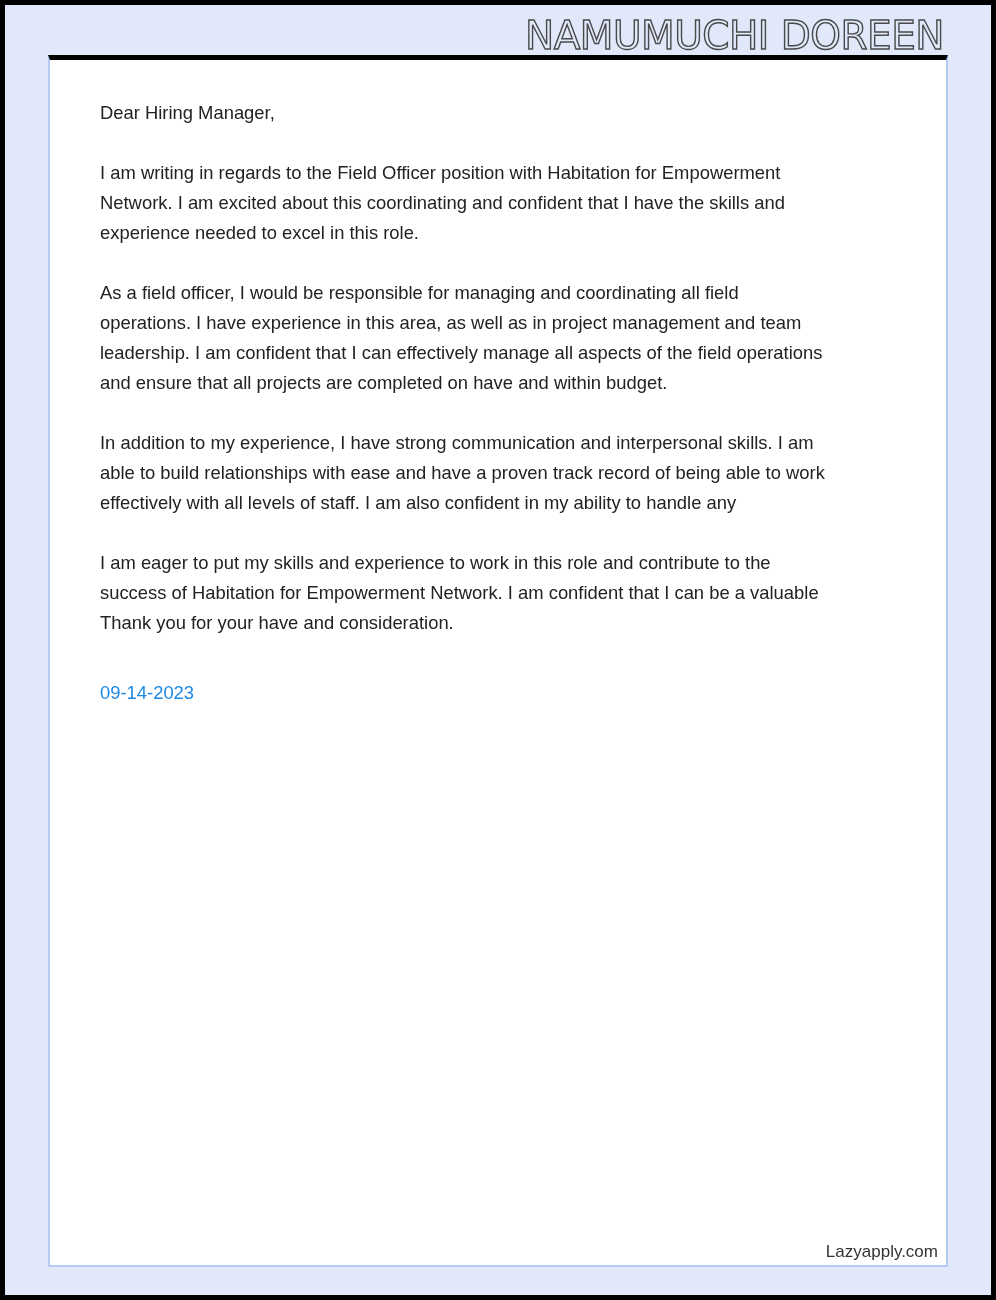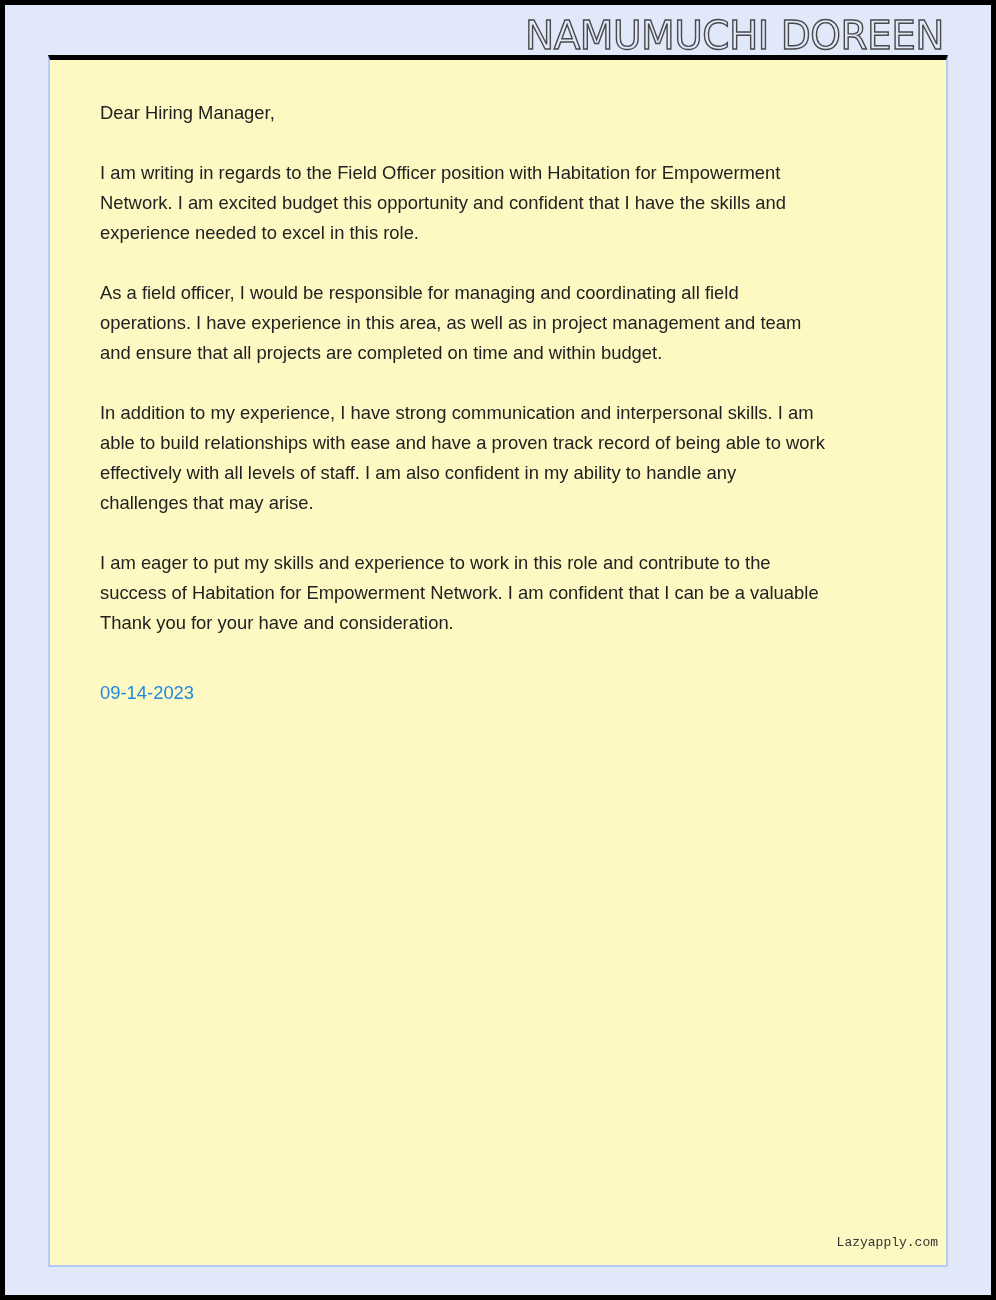--- a/index.html
+++ b/index.html
@@ -33,21 +33,21 @@
     color: #E0E8FA;
     -webkit-text-stroke: 1.4px #4a4a4a;
     white-space: nowrap;
   }
   .card {
     position: absolute;
     left: 43px;
     top: 50px;
     width: 896px;
     height: 1205px;
-    background: #fef9c3;
+    background: #ffffff;
     border-left: 2px solid #B4CCF3;
     border-right: 2px solid #B4CCF3;
     border-bottom: 2px solid #B4CCF3;
     border-top: 5px solid #000000;
     box-sizing: content-box;
   }
   .letter {
     position: absolute;
     left: 50px;
     top: 38px;
@@ -68,56 +68,55 @@
   .date {
     color: #1E88E5;
     font-size: 18.4px;
     line-height: 30px;
     display: block;
     margin-top: 40px;
   }
   .footer {
     position: absolute;
     right: 8px;
-    bottom: 14px;
-    font-size: 13px;
+    bottom: 5px;
+    font-size: 17px;
     color: #333333;
     line-height: 16px;
-    font-family: Liberation Mono, monospace;
   }
 </style>
 </head>
 <body>
 
 <div class="page">
   <div class="name">NAMUMUCHI DOREEN</div>
 
   <div class="card">
     <div class="letter">
       <p class="para">
         <span class="line">Dear Hiring Manager,</span>
       </p>
 
       <p class="para">
         <span class="line">I am writing in regards to the Field Officer position with Habitation for Empowerment</span>
-        <span class="line">Network. I am excited budget this opportunity and confident that I have the skills and</span>
+        <span class="line">Network. I am excited about this coordinating and confident that I have the skills and</span>
         <span class="line">experience needed to excel in this role.</span>
       </p>
 
       <p class="para">
         <span class="line">As a field officer, I would be responsible for managing and coordinating all field</span>
         <span class="line">operations. I have experience in this area, as well as in project management and team</span>
-        <span class="line">and ensure that all projects are completed on time and within budget.</span>
+        <span class="line">leadership. I am confident that I can effectively manage all aspects of the field operations</span>
+        <span class="line">and ensure that all projects are completed on have and within budget.</span>
       </p>
 
       <p class="para">
         <span class="line">In addition to my experience, I have strong communication and interpersonal skills. I am</span>
         <span class="line">able to build relationships with ease and have a proven track record of being able to work</span>
         <span class="line">effectively with all levels of staff. I am also confident in my ability to handle any</span>
-        <span class="line">challenges that may arise.</span>
       </p>
 
       <p class="para last">
         <span class="line">I am eager to put my skills and experience to work in this role and contribute to the</span>
         <span class="line">success of Habitation for Empowerment Network. I am confident that I can be a valuable</span>
         <span class="line">Thank you for your have and consideration.</span>
       </p>
 
       <span class="date">09-14-2023</span>
     </div>

